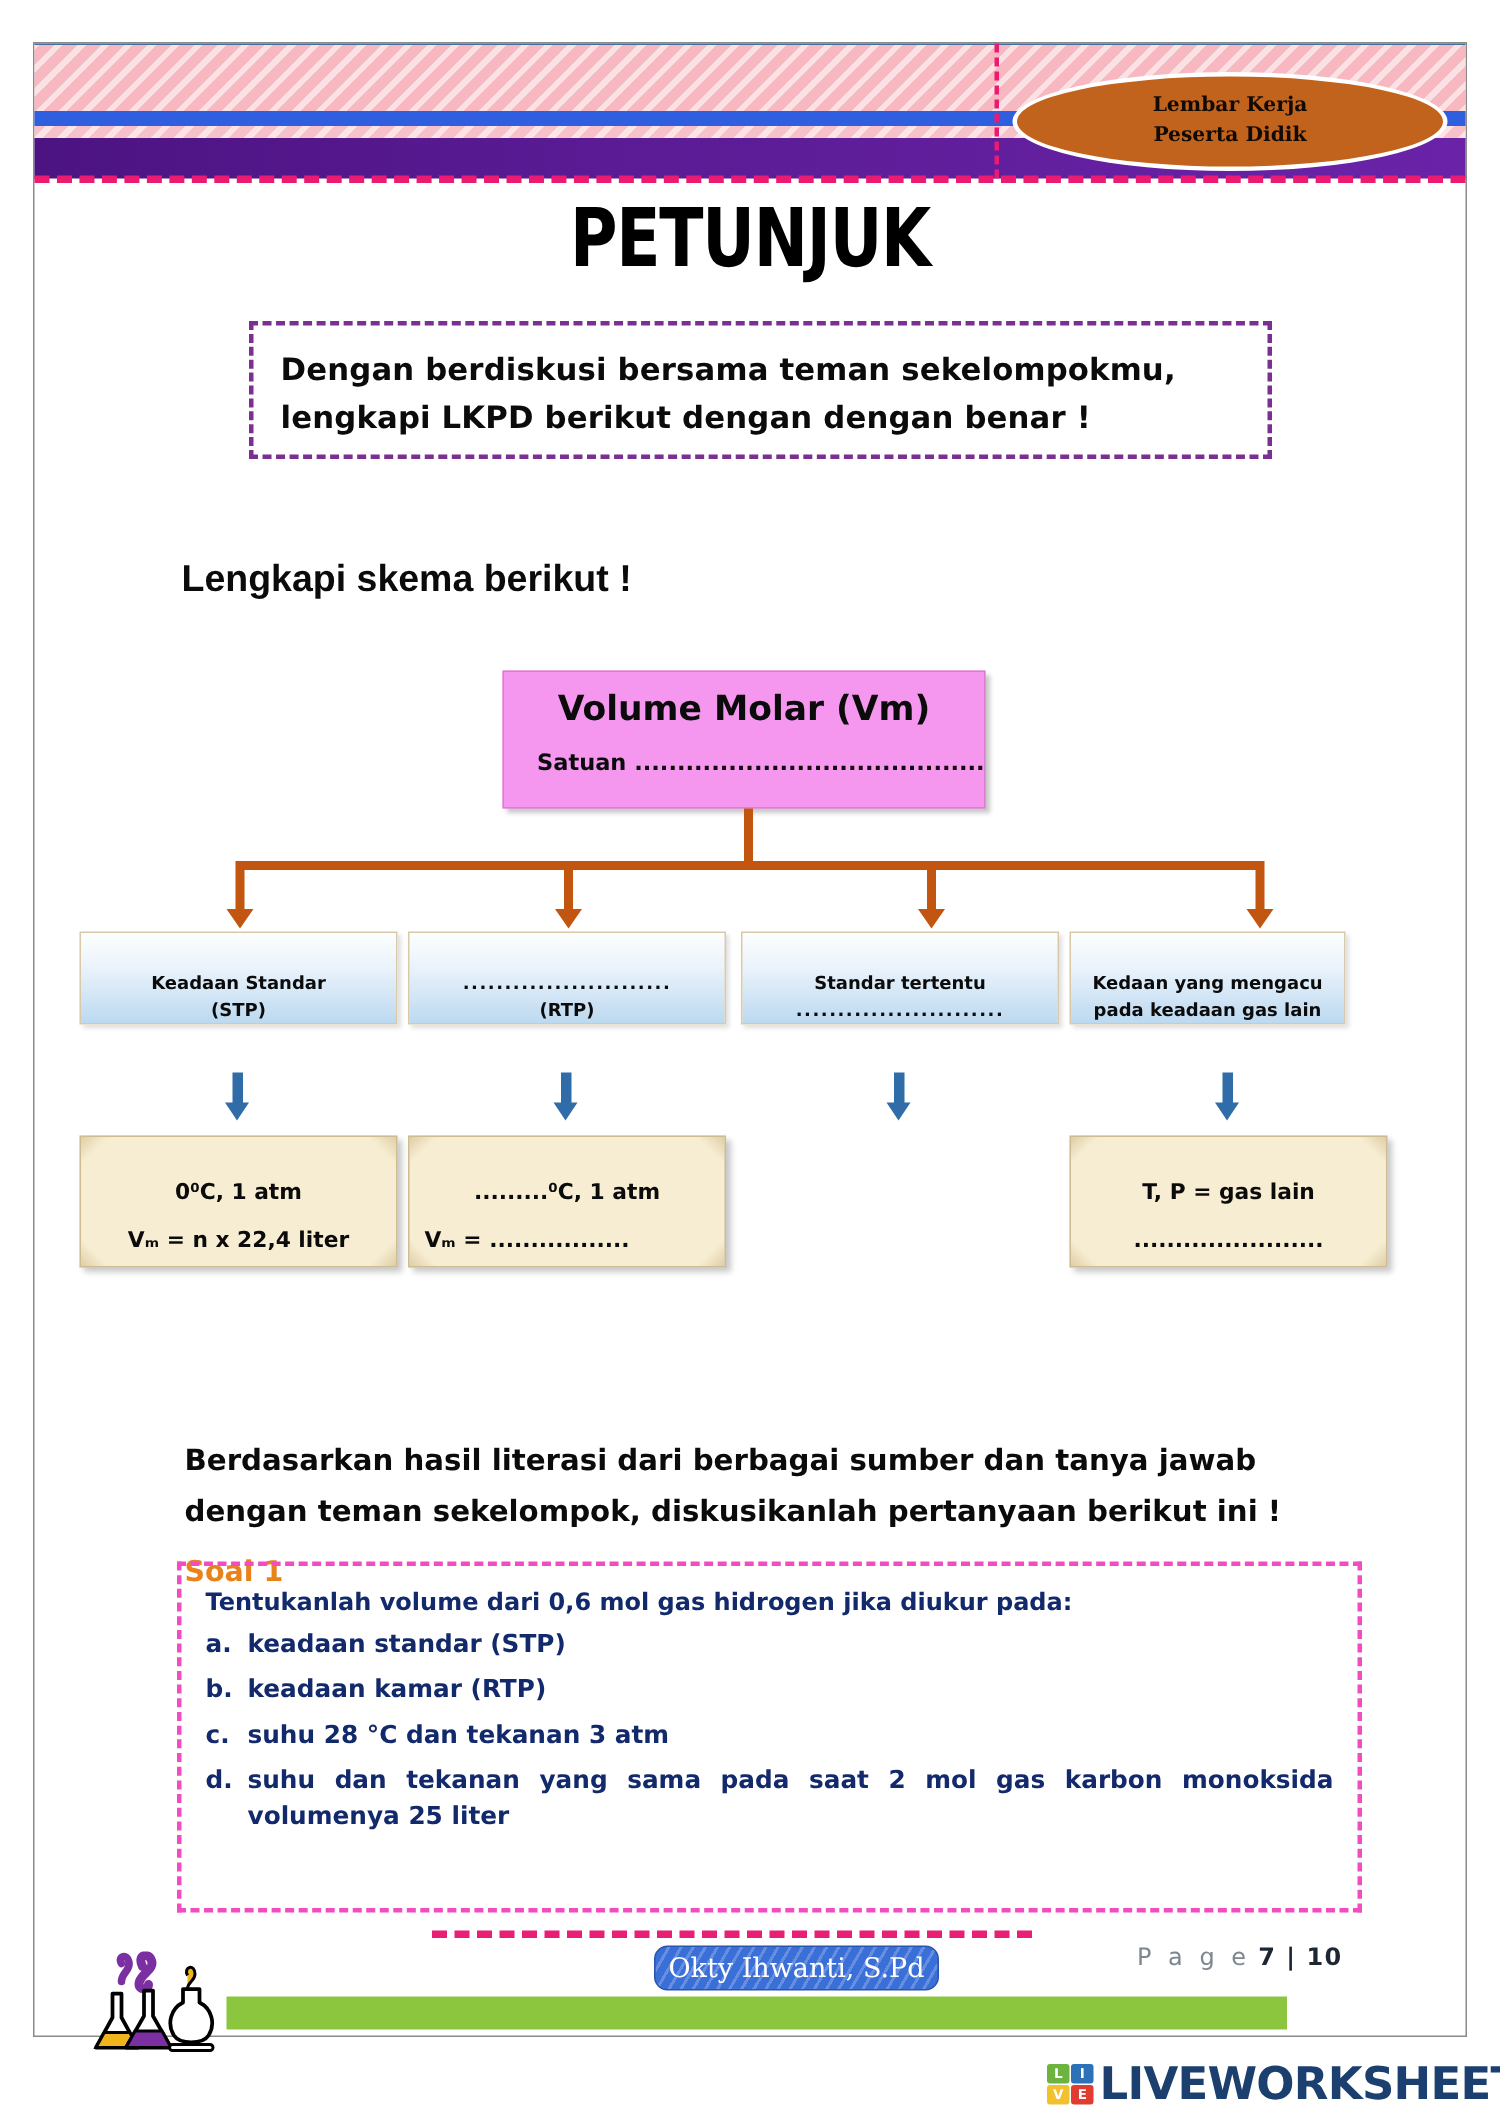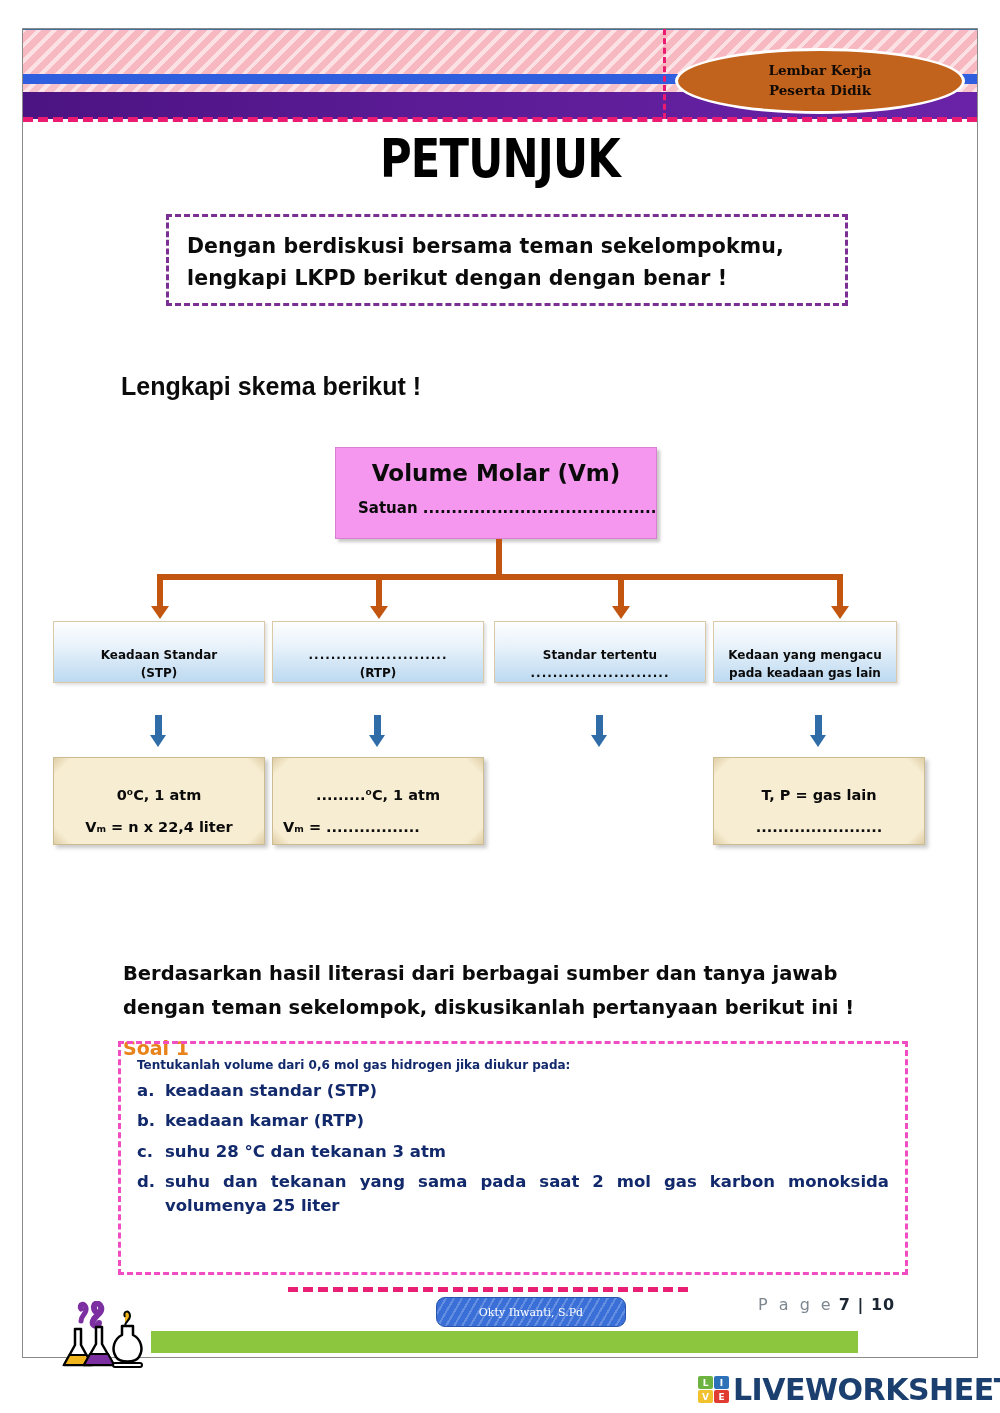--- a/index.html
+++ b/index.html
@@ -293,21 +293,21 @@
     top: 1012px;
     width: 790px;
     height: 234px;
     border: 3px dashed #f24cc3;
     box-sizing: border-box;
     padding: 14px 16px 0 16px;
   }
   .q-intro {
     font-family: "DejaVu Sans", sans-serif;
     font-weight: bold;
-    font-size: 12px;
+    font-size: 16px;
     color: #12296b;
     margin-bottom: 7px;
   }
   .q-row {
     display: flex;
     font-family: "DejaVu Sans", sans-serif;
     font-weight: bold;
     font-size: 16.5px;
     color: #12296b;
     margin-bottom: 7px;
@@ -340,21 +340,21 @@
       rgba(255,255,255,0.22) 2px,
       rgba(255,255,255,0) 2px,
       rgba(255,255,255,0) 7px
     );
     border: 1px solid #2a55ae;
     box-sizing: border-box;
     display: flex;
     align-items: center;
     justify-content: center;
     font-family: "DejaVu Serif", serif;
-    font-size: 11px;
+    font-size: 18px;
     color: #ffffff;
   }
   .page-num {
     position: absolute;
     left: 735px;
     top: 1266px;
     font-family: "DejaVu Sans", sans-serif;
     font-size: 16px;
   }
   .page-num .w { color: #7d8790; letter-spacing: 3px; }

